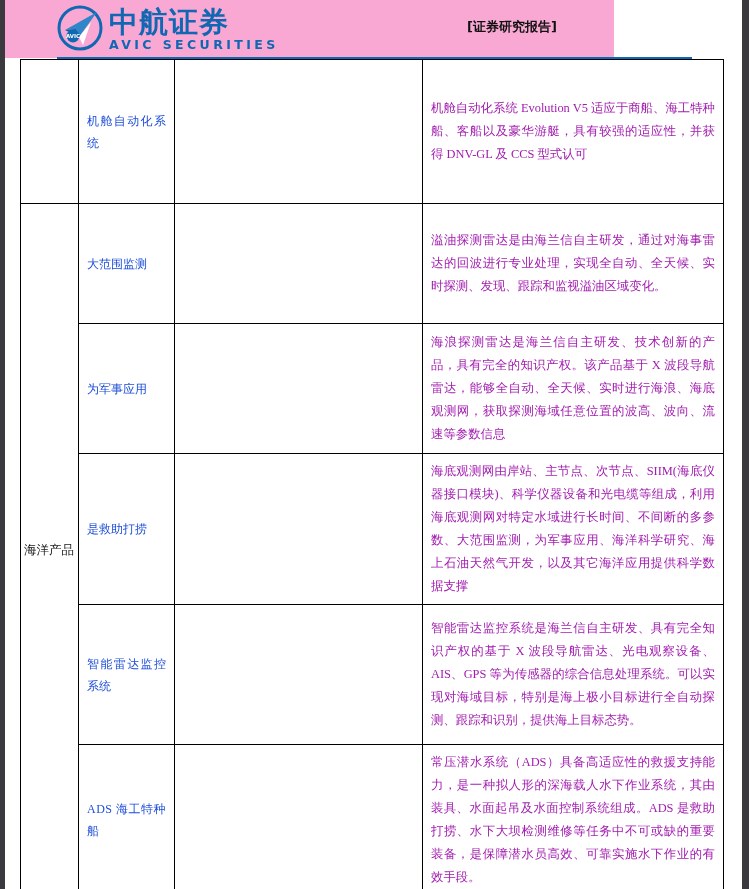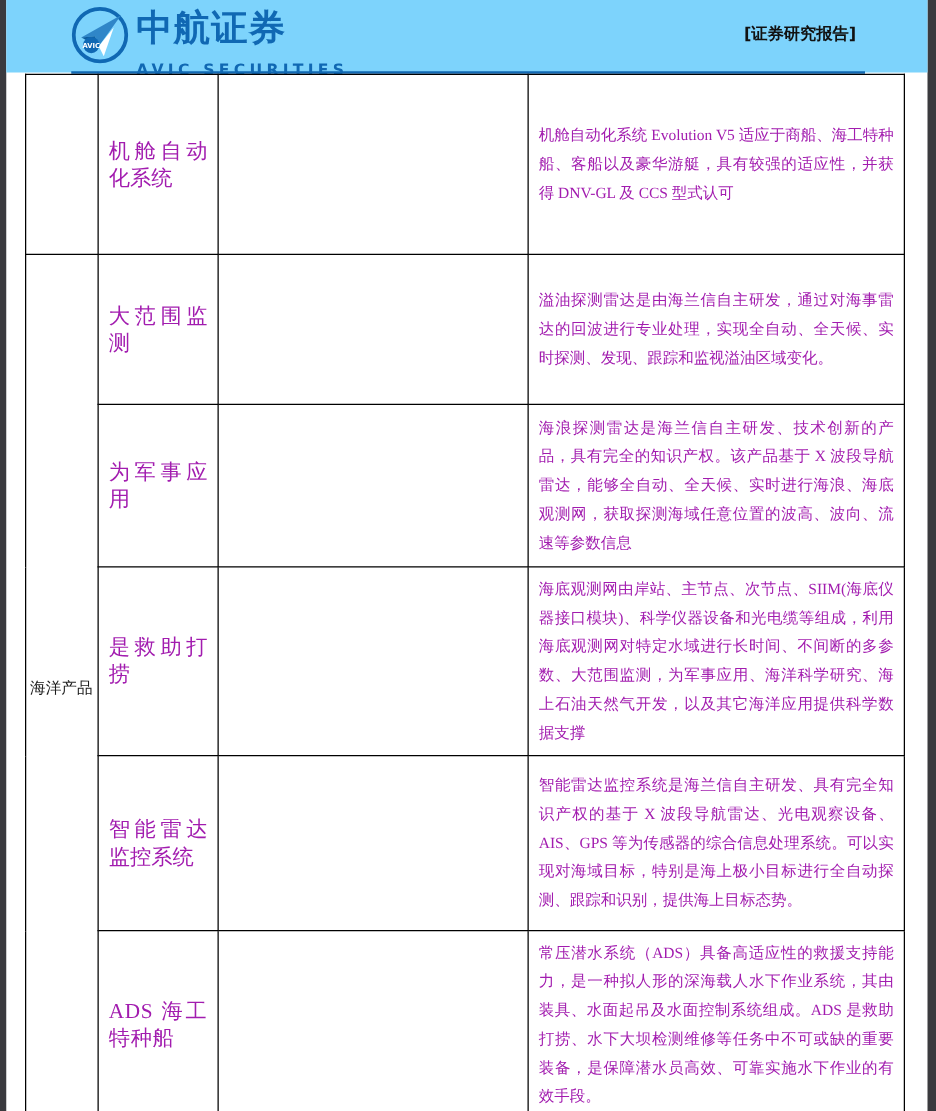--- a/index.html
+++ b/index.html
@@ -31,22 +31,22 @@
   .edge-right {
     position: absolute; left: 742px; top: 0;
     width: 7px; height: 889px;
     background: #3a3a3e;
   }
 
   
   #header {
     position: absolute;
     left: 5px; top: 0;
-    width: 737px; height: 58px;
-    background: #7dd3fc;
+    width: 609px; height: 58px;
+    background: #f9a8d4;
   }
   .logo-wrap {
     position: absolute;
     left: 52px; top: 5px;
     display: flex;
     align-items: flex-start;
   }
   .logo-mark {
     width: 46px; height: 46px;
     position: relative;
@@ -65,21 +65,21 @@
     line-height: 32px;
     white-space: nowrap;
   }
   .logo-en {
     font-family: "DejaVu Sans", sans-serif;
     font-weight: bold;
     font-size: 12.5px;
     color: #1068b3;
     letter-spacing: 3.4px;
     line-height: 14px;
-    margin-top: 11px;
+    margin-top: 0;
     white-space: nowrap;
   }
   .report-tag {
     position: absolute;
     right: 57px;
     top: 18px;
     font-family: "DejaVu Sans", sans-serif;
     font-weight: bold;
     font-size: 13px;
     color: #111111;
@@ -113,22 +113,22 @@
   td.col-desc  { width: 301px; }
 
   .cat-text {
     font-size: 12.5px;
     color: #1a1a1a;
     text-align: left;
     line-height: 18px;
     padding: 0 3px;
   }
   .name-text {
-    font-size: 17px;
-    color: #a21caf;
+    font-size: 12px;
+    color: #1d4ed8;
     line-height: 22px;
     padding: 0 8px;
     text-align: justify;
     text-align-last: left;
   }
   .name-text.spaced {
     letter-spacing: 0.5px;
   }
   .desc-text {
     font-size: 12.4px;

